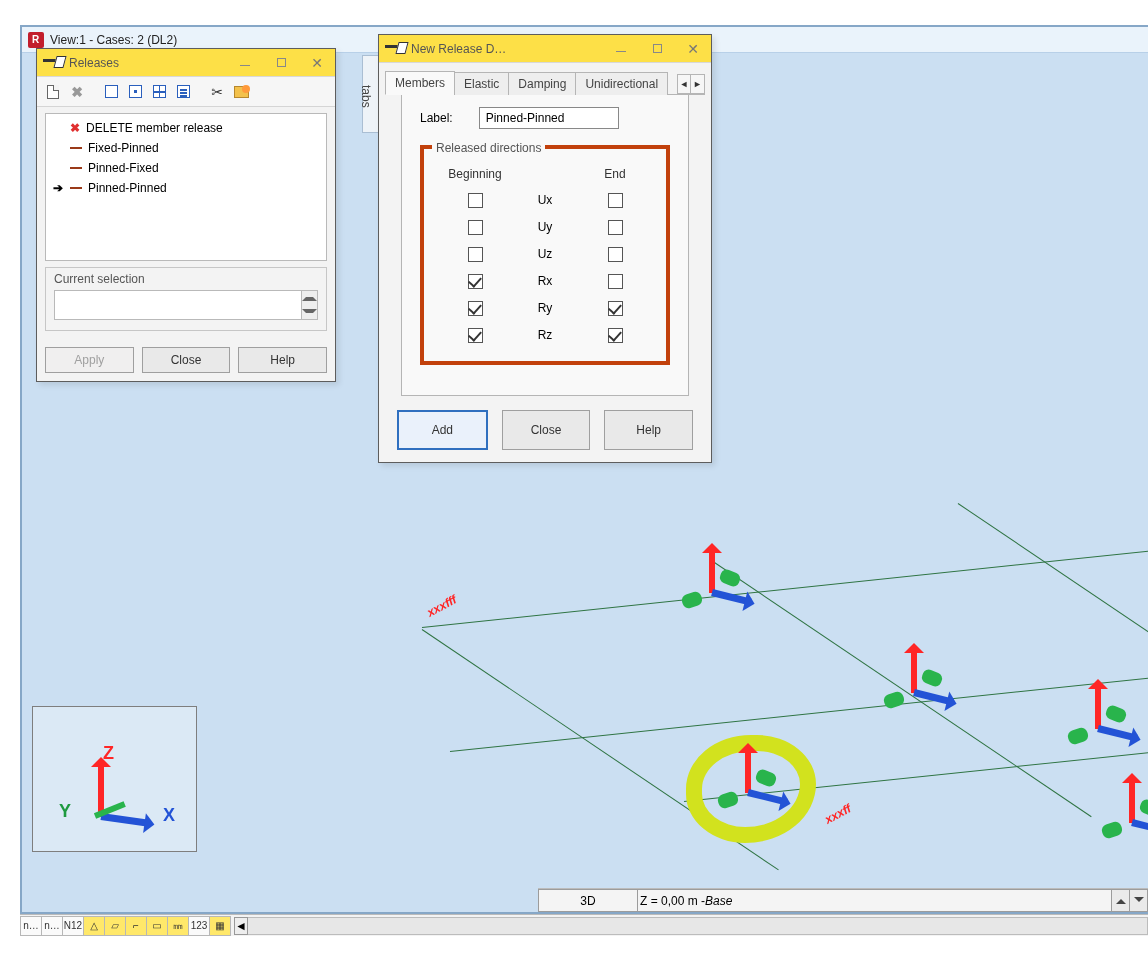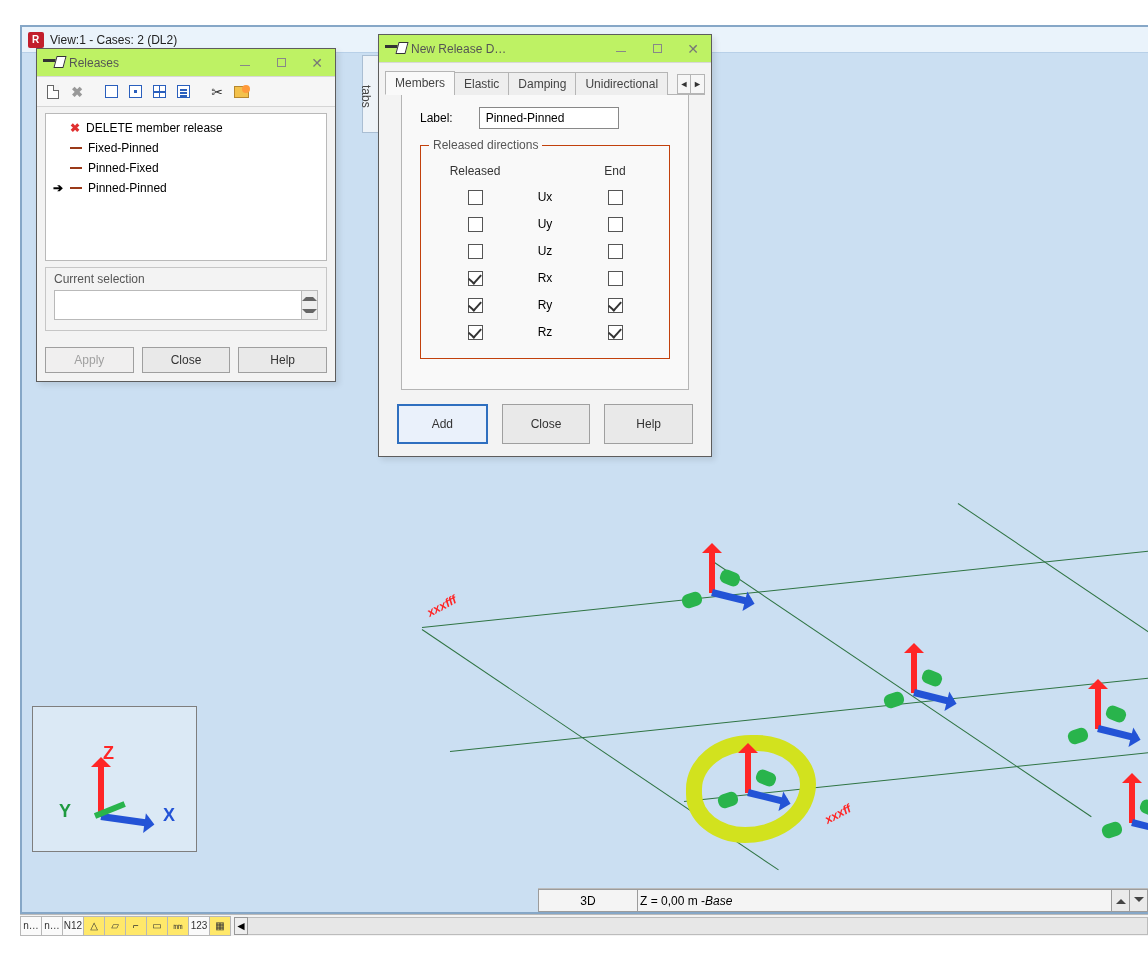--- a/index.html
+++ b/index.html
@@ -108,21 +108,21 @@
     border:1px solid #7e7e7e;background:#dbe9f5;
   }
 
   
   .dlg{
     position:absolute;background:#f3f3f3;border:1px solid #5d5d5d;
     box-shadow:3px 3px 6px rgba(0,0,0,.1);
   }
   .dlg.releases{left:36px;top:48px;width:300px;}
   .dlg .dlgtitle{
-    height:28px;background:#bef264;border-bottom:1px solid #d8d8d8;
+    height:28px;background:#fde047;border-bottom:1px solid #d8d8d8;
     display:flex;align-items:center;padding-left:6px;color:#555;
   }
   .dlg .dlgtitle .ico{margin-right:6px;}
   .winbtns{margin-left:auto;display:flex;}
   .winbtn{width:36px;height:26px;display:flex;align-items:center;justify-content:center;color:#777;font-size:12px;}
   .winbtn .sq{width:9px;height:9px;border:1px solid #888;}
   .winbtn .x{font-size:14px;}
   .winbtn .dash{width:10px;height:1px;background:#888;margin-top:6px;}
 
   .toolbar{
@@ -186,21 +186,21 @@
   }
   .tabscroll span{width:13px;height:18px;display:flex;align-items:center;justify-content:center;font-size:9px;color:#333;}
   .tabscroll span:first-child{border-right:1px solid #b5b5b5;}
 
   .tabbody{border:1px solid #b5b5b5;border-top:none;margin:0 22px;padding:12px 18px 30px 18px;background:#f9f9f9;}
 
   .fldrow{display:flex;align-items:center;gap:26px;margin-bottom:16px;}
   .fldrow input{height:22px;width:140px;border:1px solid #888;padding:2px 6px;background:#fff;}
 
   .group{
-    border:1px solid #c2410c;padding:18px 14px;position:relative;
+    border:4px solid #c2410c;padding:18px 14px;position:relative;
   }
   .group .legend{
     position:absolute;top:-8px;left:8px;background:#f9f9f9;padding:0 4px;color:#555;
   }
   .dirtable{display:grid;grid-template-columns:60px 36px 60px;gap:12px 22px;justify-content:center;}
   .dirtable .hd{text-align:center;color:#333;}
   .dirtable .lab{text-align:center;}
   .chk{width:15px;height:15px;border:1.5px solid #555;margin:auto;display:flex;align-items:center;justify-content:center;background:#fff;}
   .chk.on::after{content:"";width:10px;height:6px;border-left:2px solid #333;border-bottom:2px solid #333;transform:rotate(-48deg) translate(1px,-1px);}
 
@@ -435,21 +435,21 @@
 
   <div class="tabbody">
     <div class="fldrow">
       <span>Label:</span>
       <input value="Pinned-Pinned" style="">
     </div>
 
     <div class="group">
       <span class="legend">Released directions</span>
       <div class="dirtable">
-        <span class="hd">Released</span>
+        <span class="hd">Beginning</span>
         <span></span>
         <span class="hd">End</span>
 
         <span class="chk"></span>
         <span class="lab">Ux</span>
         <span class="chk"></span>
 
         <span class="chk"></span>
         <span class="lab">Uy</span>
         <span class="chk"></span>

